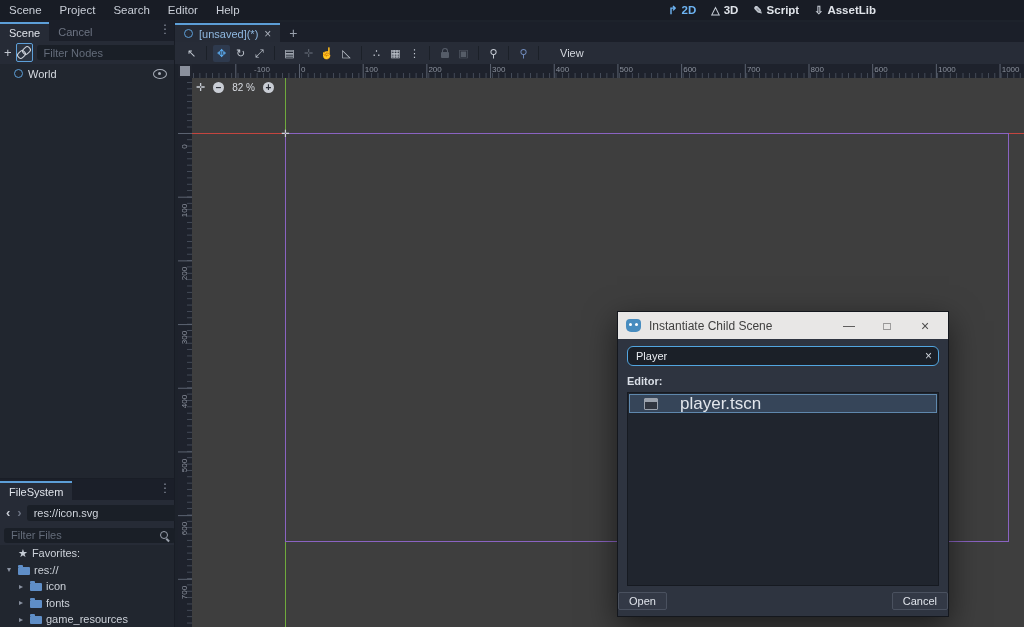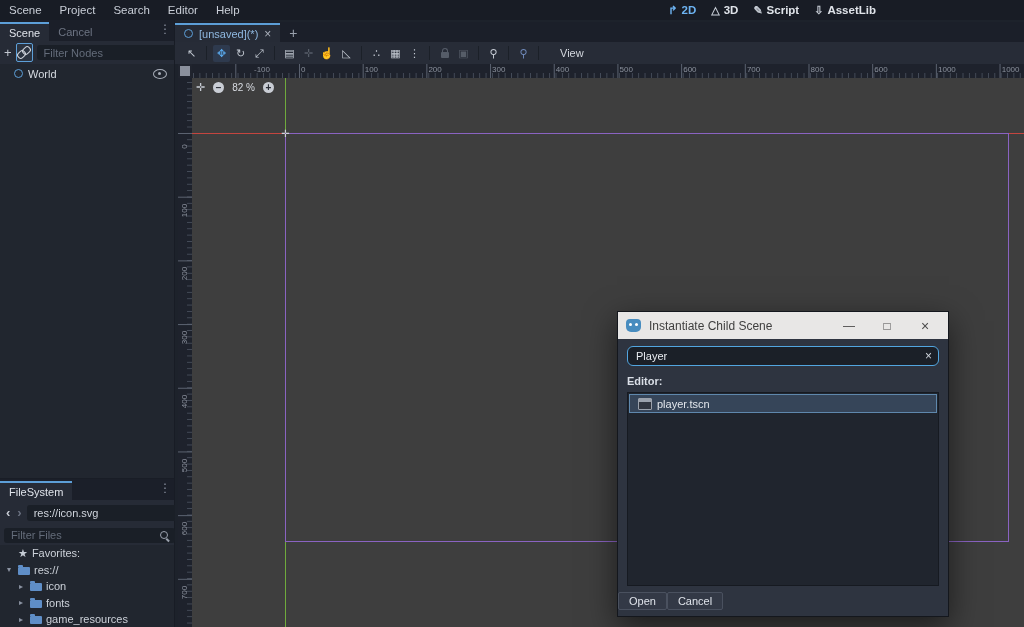--- a/index.html
+++ b/index.html
@@ -99,23 +99,23 @@
   #dlg-titlebar{height:27px;background:#e8e7e6;display:flex;align-items:center;padding:0 8px;gap:8px;flex:none;}
   #dlg-title{font-size:12px;color:#3f3f3f;flex:1;}
   .win-ctl{width:30px;text-align:center;color:#4c4c4c;font-size:12px;}
   #dlg-body{flex:1;background:#2e3440;padding:7px 9px 0 9px;display:flex;flex-direction:column;}
   .dlg-label{font-size:11px;font-weight:bold;color:#dadfe7;margin:2px 0 5px 0;}
   #dlg-search{height:18px;background:#1b2028;border:1px solid #52a6e0;border-radius:6px;display:flex;align-items:center;
               padding:0 6px;margin-bottom:7px;}
   #dlg-search input{flex:1;background:transparent;border:none;outline:none;color:#e8ebf0;font-size:11px;font-family:"Liberation Sans",sans-serif;}
   #dlg-clear{color:#cfd4dc;font-size:12px;}
   #dlg-list{flex:1;background:#20252e;border:1px solid #161a21;margin-bottom:0;padding:1px;}
-  .match-row{height:17px;display:flex;align-items:center;gap:5px;padding:0 8px;font-size:11px;color:#e2e6ec;}
+  .match-row{height:17px;display:flex;align-items:center;gap:22px;padding:0 14px;font-size:17px;color:#e2e6ec;}
   .match-row.selected{background:#364559;border:1px solid #5f88ad;}
-  #dlg-footer{height:30px;flex:none;display:flex;align-items:center;justify-content:flex-start;background:#2e3440;}
+  #dlg-footer{height:30px;flex:none;display:flex;align-items:center;justify-content:space-between;background:#2e3440;}
   .dlg-btn{padding:2px 10px;font-size:11px;color:#dfe3ea;background:#333946;border:1px solid #4a515f;border-radius:2px;}
 </style>
 </head>
 <body>
 
 <div id="root">
 
   <div id="menubar">
       <span class="menu-item">Scene</span>
       <span class="menu-item">Project</span>

